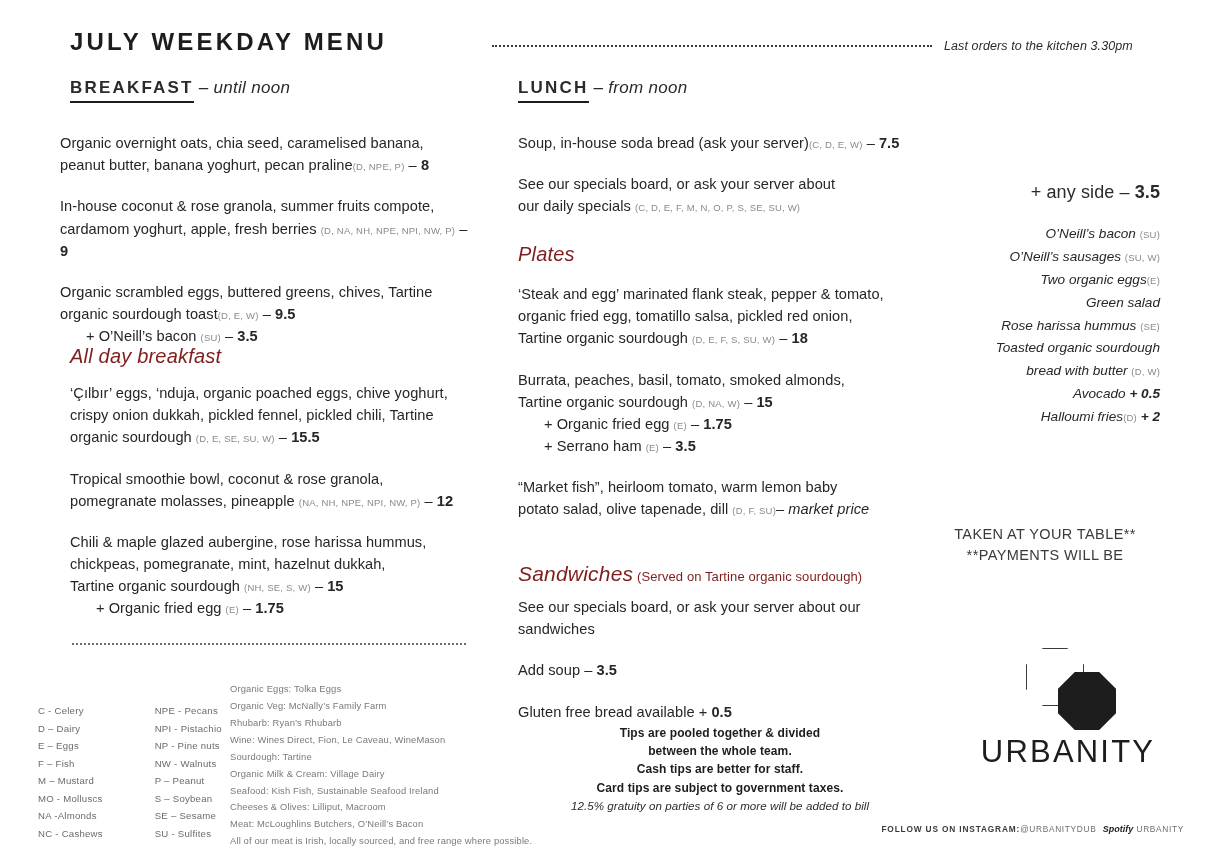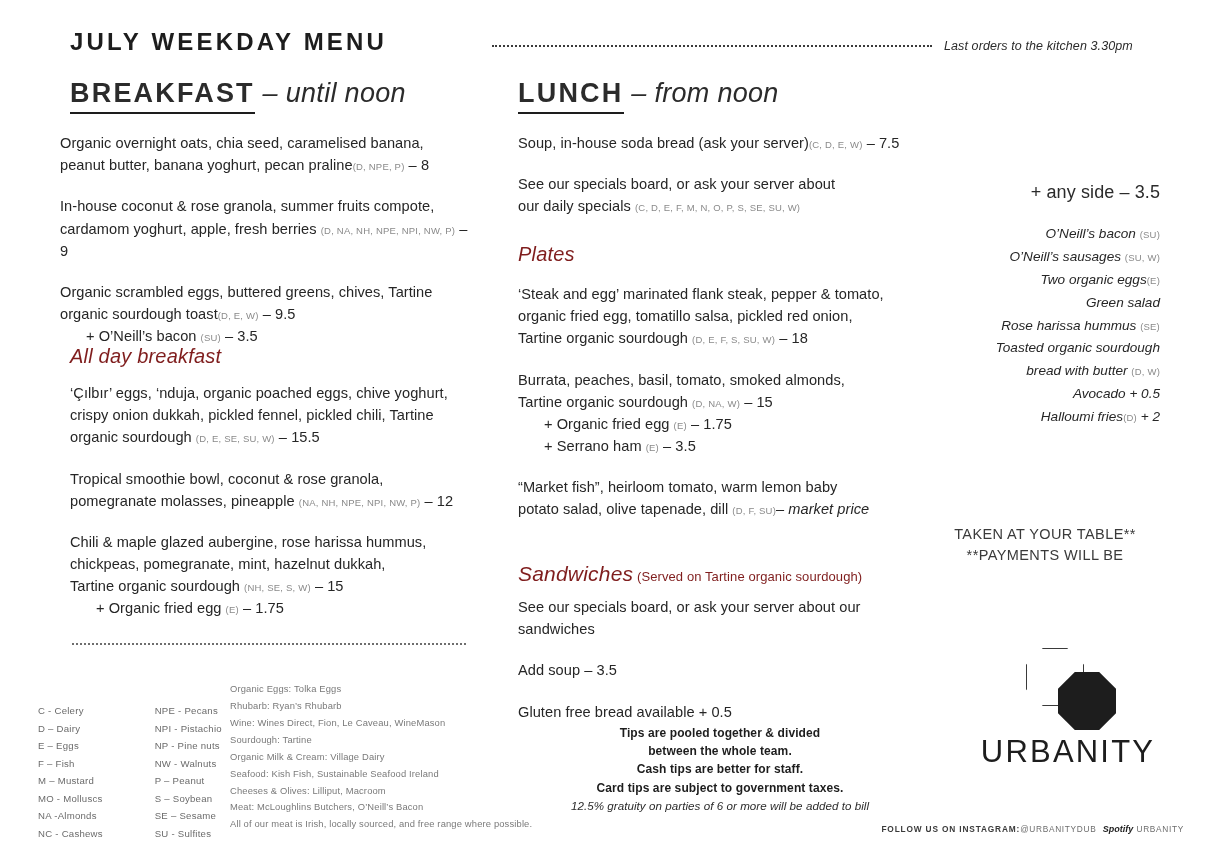--- a/index.html
+++ b/index.html
@@ -14,21 +14,21 @@
 
   
   .ital { font-style: italic; }
   .alg {
     font-size: 9.5px;
     color: #8a8a8a;
     letter-spacing: .2px;
     font-style: normal;
     white-space: nowrap;
   }
-  .price { font-weight: normal; }
+  .price { font-weight: bold; }
 
   
   .masthead {
     position: absolute; left: 70px; top: 28px;
     font-size: 24px; font-weight: bold;
     letter-spacing: 3.2px;
     color: #1d1d1d;
   }
   .dots-top {
     position: absolute; left: 492px; top: 45px; width: 440px;
@@ -36,21 +36,21 @@
   }
   .last-orders {
     position: absolute; left: 944px; top: 39px;
     font-size: 12.5px; font-style: italic; color: #2b2b2b;
     letter-spacing: .1px;
   }
 
   
   .sec-head {
     position: absolute;
-    font-size: 27px;
+    font-size: 17px;
     letter-spacing: .3px;
     white-space: nowrap;
   }
   .sec-head .kw {
     font-weight: bold;
     letter-spacing: 2.2px;
     border-bottom: 2.5px solid #1d1d1d;
     padding-bottom: 4px;
   }
   .sec-head .sub { font-style: italic; font-weight: normal; }
@@ -344,20 +344,21 @@
       <div>P – Peanut</div>
       <div>S – Soybean</div>
       <div>SE – Sesame</div>
       <div>SU - Sulfites</div>
       <div>W – Wheat</div>
     </div>
   </div>
 
   <div class="suppliers">
     <div>Organic Eggs: Tolka Eggs</div>
+    <div>Organic Veg: McNally’s Family Farm</div>
     <div>Rhubarb: Ryan’s Rhubarb</div>
     <div>Wine: Wines Direct, Fion, Le Caveau, WineMason</div>
     <div>Sourdough: Tartine</div>
     <div>Organic Milk &amp; Cream: Village Dairy</div>
     <div>Seafood: Kish Fish, Sustainable Seafood Ireland</div>
     <div>Cheeses &amp; Olives: Lilliput, Macroom</div>
     <div>Meat: McLoughlins Butchers, O’Neill’s Bacon</div>
     <div>All of our meat is Irish, locally sourced, and free range where possible.</div>
 
   </div>

